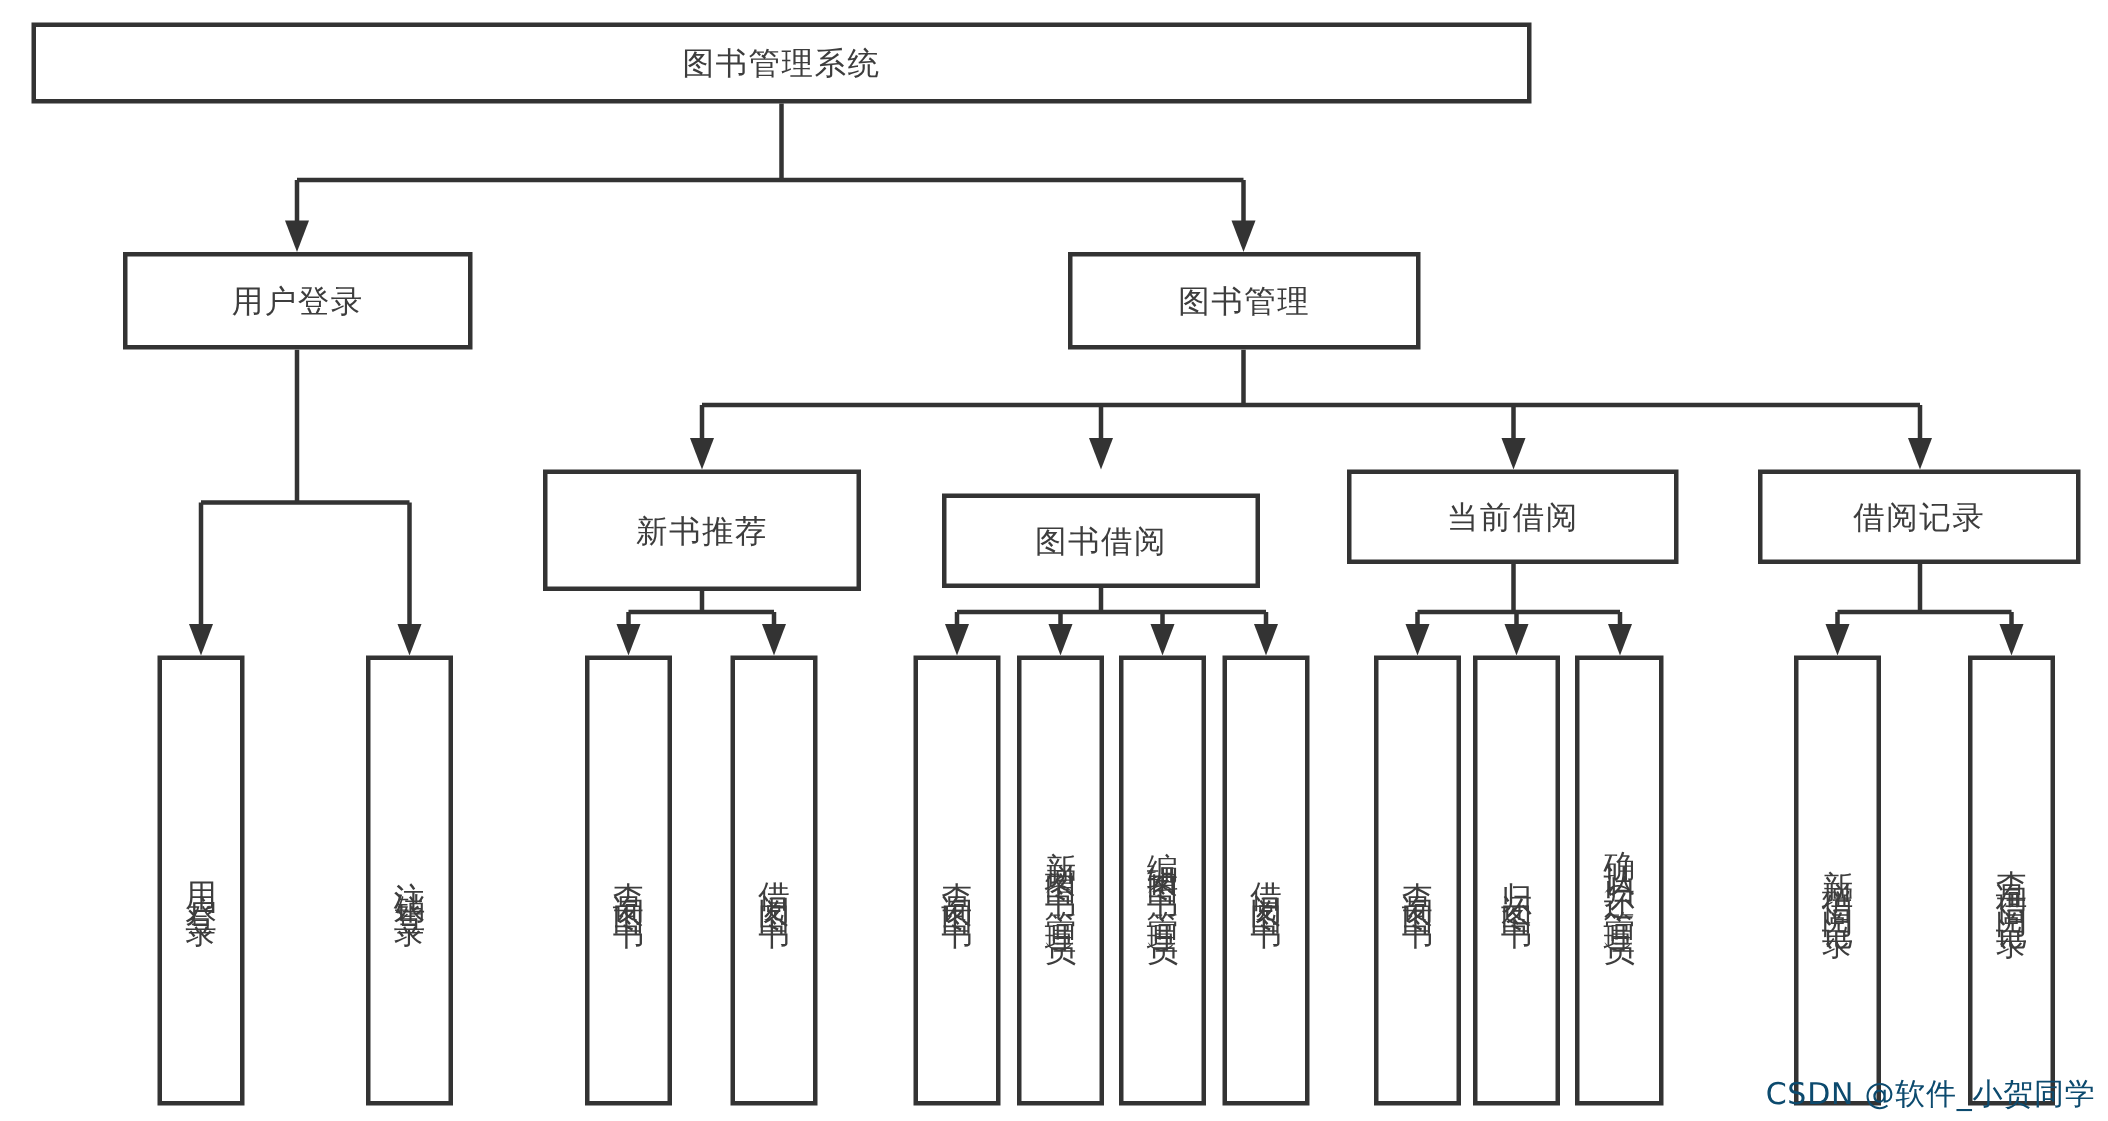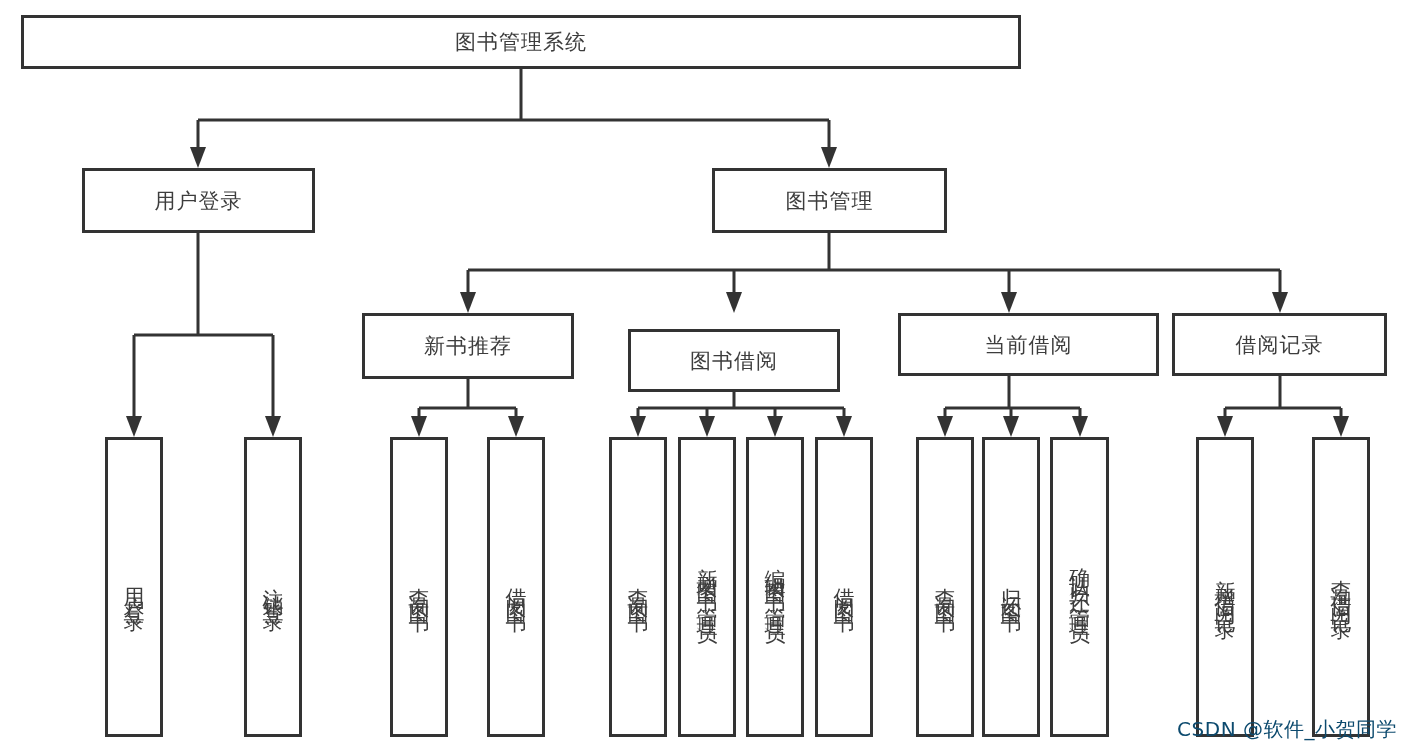--- a/index.html
+++ b/index.html
@@ -24,23 +24,23 @@
     display: flex;
     align-items: center;
     justify-content: center;
     color: #3d3d3d;
     font-size: 21px;
     letter-spacing: 1px;
   }
   .node.root  { left: 21px;   top: 15px;  width: 1000px; height: 54px; }
   .node.lvl2a { left: 82px;   top: 168px; width: 233px;  height: 65px; }
   .node.lvl2b { left: 712px;  top: 168px; width: 235px;  height: 65px; }
-  .node.lvl3a { left: 362px;  top: 313px; width: 212px;  height: 66px; }
+  .node.lvl3a { left: 362px;  top: 313px; width: 212px;  height: 81px; }
   .node.lvl3b { left: 628px;  top: 313px; width: 212px;  height: 63px; margin-top: 16px; }
-  .node.lvl3c { left: 898px;  top: 313px; width: 261px;  height: 63px; }
+  .node.lvl3c { left: 898px;  top: 313px; width: 221px;  height: 63px; }
   .node.lvl3d { left: 1172px; top: 313px; width: 215px;  height: 63px; }
   .leaf { top: 437px; height: 300px; }
   .leaf span {
     writing-mode: vertical-rl;
     text-orientation: mixed;
     letter-spacing: 8px;
     line-height: 1.15;
     white-space: nowrap;
   }
   .leaf.l-login    { left: 105px;  width: 58px; }

